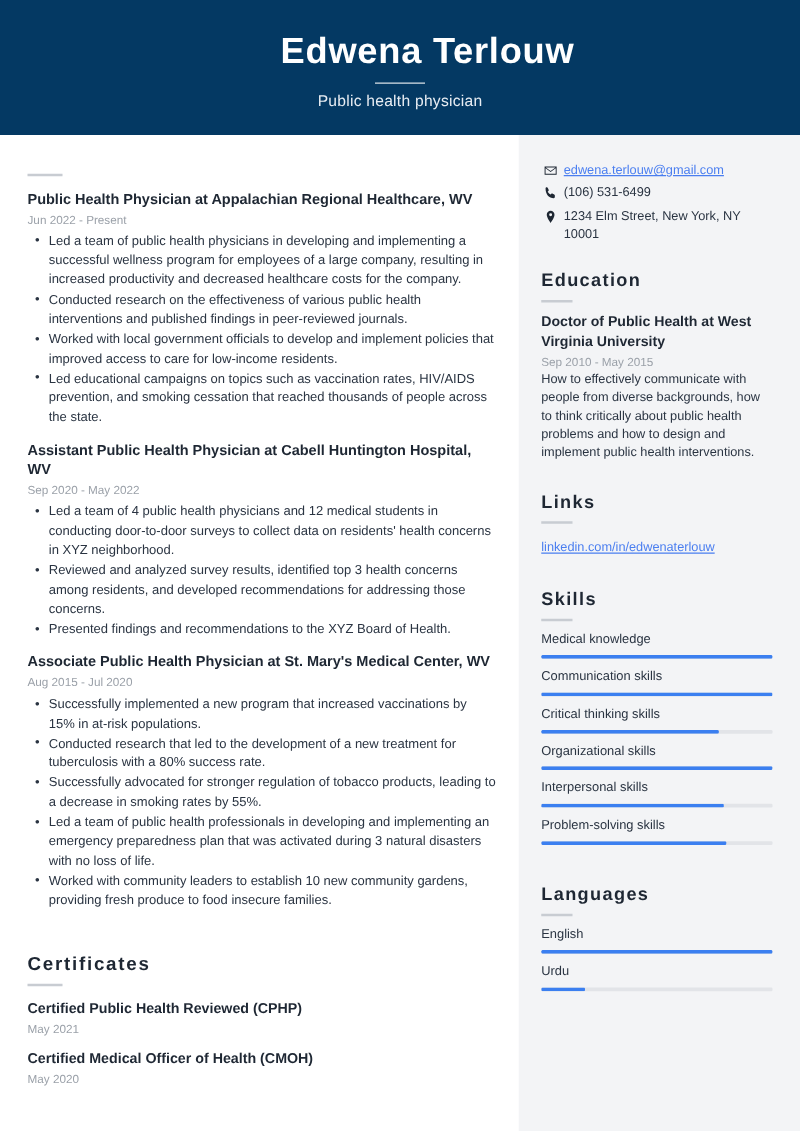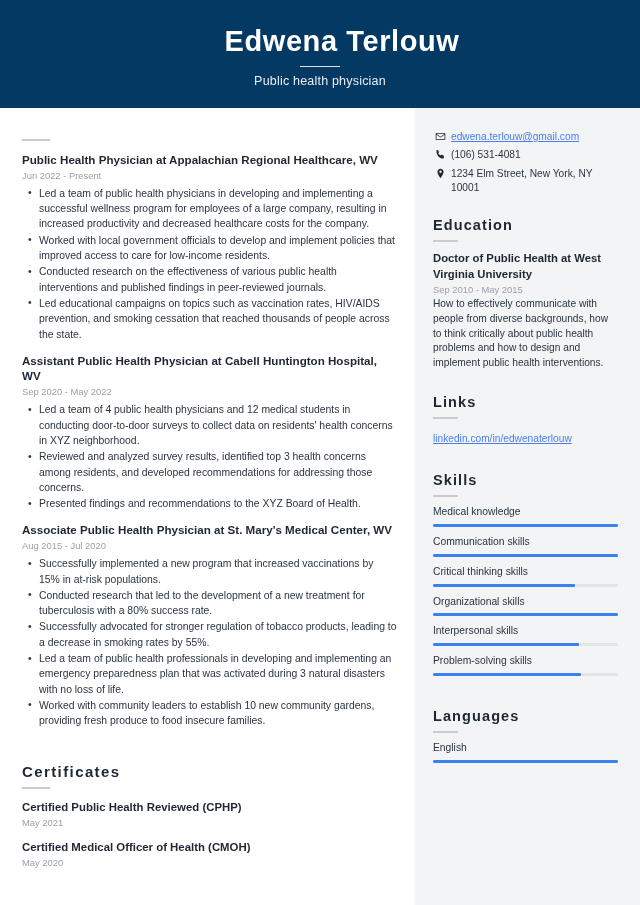--- a/index.html
+++ b/index.html
@@ -220,22 +220,22 @@
     <div class="main">
 
       <div>
         <div class="sec-rule"></div>
 
         <div class="entry">
           <div class="entry-title">Public Health Physician at Appalachian Regional Healthcare, WV</div>
           <div class="entry-date">Jun 2022 - Present</div>
           <ul class="entry-bullets">
             <li>Led a team of public health physicians in developing and implementing a successful wellness program for employees of a large company, resulting in increased productivity and decreased healthcare costs for the company.</li>
+            <li>Conducted research on the effectiveness of various public health interventions and published findings in peer-reviewed journals.</li>
             <li>Worked with local government officials to develop and implement policies that improved access to care for low-income residents.</li>
-            <li>Conducted research on the effectiveness of various public health interventions and published findings in peer-reviewed journals.</li>
             <li>Led educational campaigns on topics such as vaccination rates, HIV/AIDS prevention, and smoking cessation that reached thousands of people across the state.</li>
           </ul>
         </div>
 
         <div class="entry">
           <div class="entry-title">Assistant Public Health Physician at Cabell Huntington Hospital, WV</div>
           <div class="entry-date">Sep 2020 - May 2022</div>
           <ul class="entry-bullets">
             <li>Led a team of 4 public health physicians and 12 medical students in conducting door-to-door surveys to collect data on residents' health concerns in XYZ neighborhood.</li>
             <li>Reviewed and analyzed survey results, identified top 3 health concerns among residents, and developed recommendations for addressing those concerns.</li>
@@ -286,21 +286,21 @@
           </span>
           <span class="contact-text"><a class="link-blue" href="#">edwena.terlouw@gmail.com</a></span>
         </div>
 
         <div class="contact-row">
           <span class="contact-icon">
             <svg width="11" height="11" viewBox="0 0 16 16" fill="currentColor">
                 <path d="M3.6 1.3c.5 0 .9.3 1.1.7l1 2.2c.2.4.1.9-.2 1.2l-.9.8c.7 1.5 1.9 2.7 3.4 3.4l.8-.9c.3-.3.8-.4 1.2-.2l2.2 1c.4.2.7.6.7 1.1v2c0 .7-.6 1.3-1.3 1.3C6.3 13.9 2.1 9.7 2.1 2.6c0-.7.6-1.3 1.3-1.3h.2z"></path>
               </svg>
           </span>
-          <span class="contact-text">(106) 531-4081</span>
+          <span class="contact-text">(106) 531-6499</span>
         </div>
 
         <div class="contact-row">
           <span class="contact-icon">
             <svg width="11" height="11" viewBox="0 0 16 16" fill="currentColor">
                 <path d="M8 1C5.5 1 3.5 3 3.5 5.5 3.5 9 8 15 8 15s4.5-6 4.5-9.5C12.5 3 10.5 1 8 1zm0 6.2a1.7 1.7 0 110-3.4 1.7 1.7 0 010 3.4z"></path>
               </svg>
           </span>
           <span class="contact-text">1234 Elm Street, New York, NY 10001</span>
         </div>
@@ -376,17 +376,23 @@
       <div>
         <div class="sec-title">Languages</div>
         <div class="sec-rule"></div>
 
         <div class="bar-item">
           <div class="bar-label">English</div>
           <div class="bar-track">
               <div class="bar-fill" style="width: 100%;"></div>
             </div>
         </div>
+        <div class="bar-item">
+          <div class="bar-label">Urdu</div>
+          <div class="bar-track">
+              <div class="bar-fill" style="width: 19%;"></div>
+            </div>
+        </div>
       </div>
 
     </div>
   </div>
 </div>
 
 </body></html>

